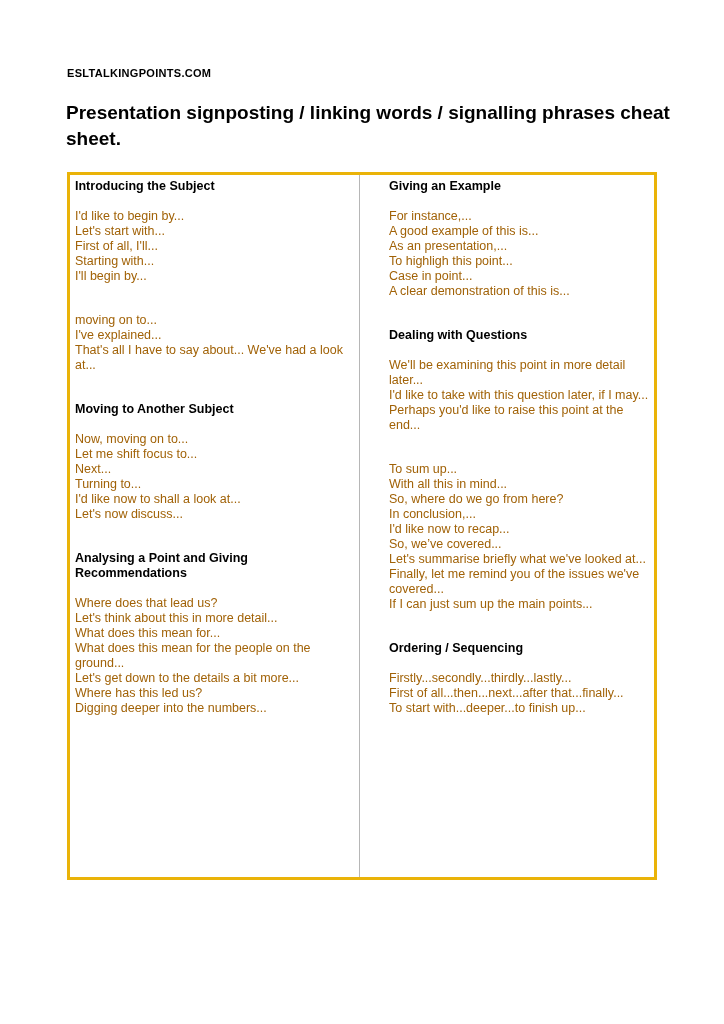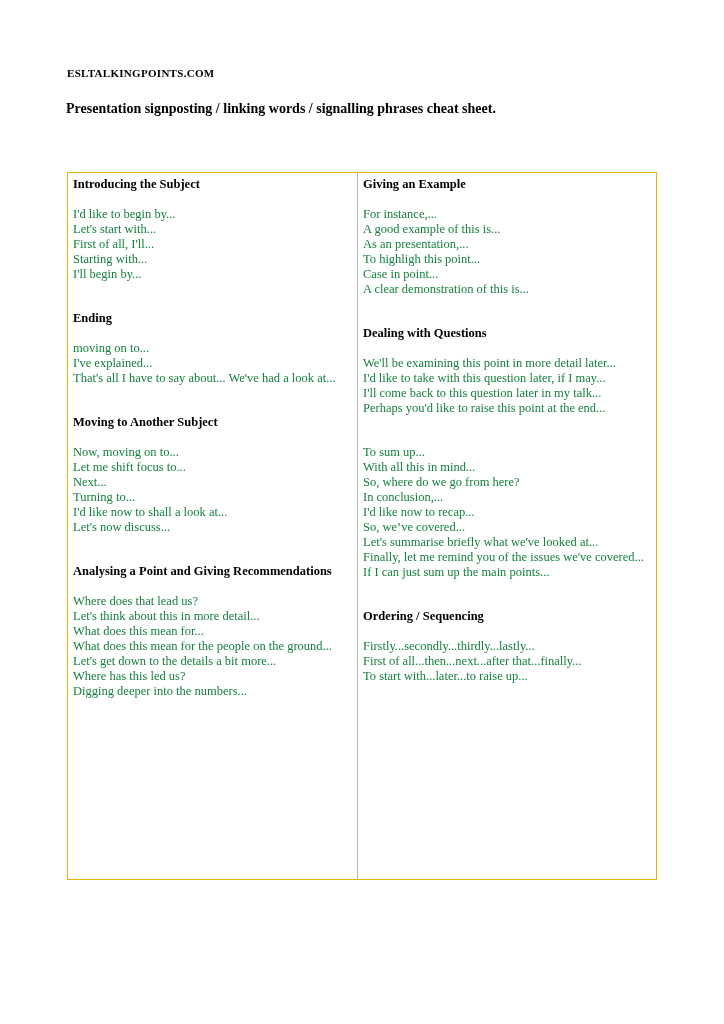--- a/index.html
+++ b/index.html
@@ -5,84 +5,85 @@
   html, body {
     margin: 0;
     padding: 0;
     background: #ffffff;
   }
   .page {
     position: relative;
     width: 724px;
     height: 1024px;
     background: #ffffff;
-    font-family: Liberation Serif, serif;
+    font-family: Liberation Sans, sans-serif;
     color: #1a1a1a;
     overflow: hidden;
   }
   .site-label {
     position: absolute;
     left: 67px;
     top: 67px;
     font-size: 11px;
     font-weight: bold;
     letter-spacing: 0.3px;
     color: #000000;
   }
   .page-title {
     position: absolute;
     left: 66px;
     top: 87px;
     width: 620px;
-    font-size: 14px;
+    font-size: 19px;
     line-height: 26px;
     font-weight: bold;
     color: #000000;
   }
   .sheet-table {
     position: absolute;
     left: 67px;
     top: 172px;
     width: 590px;
     min-height: 708px;
     box-sizing: border-box;
     display: flex;
     align-items: stretch;
-    border: 1px solid #eab308;
+    border: 3px solid #eab308;
     background: #ffffff;
   }
   .col {
     box-sizing: border-box;
     padding: 4px 4px 4px 5px;
     font-size: 12.5px;
     line-height: 15px;
   }
   .col-left {
     width: 290px;
     border-right: 1px solid #b6b6b6;
   }
   .col-right {
     flex: 1;
+    margin-left: 24px;
   }
   .section {
     margin: 0 0 29px 0;
   }
   .section:last-child {
     margin-bottom: 0;
   }
   .section-title {
     margin: 0 0 15px 0;
     font-size: 12.5px;
     line-height: 15px;
     font-weight: bold;
     color: #000000;
   }
   .phrase {
     min-height: 15px;
-    color: #15803d;
+    color: #a16207;
   }
 </style>
 </head>
 <body>
 
 <div class="page">
 
   <div class="site-label">ESLTALKINGPOINTS.COM</div>
 
   <h1 class="page-title">Presentation signposting / linking words / signalling phrases cheat sheet.</h1>
@@ -91,21 +92,20 @@
     <div class="col col-left" id="left-column">
         <section class="section">
           <h3 class="section-title">Introducing the Subject</h3>
           <div class="phrase">I'd like to begin by...</div>
           <div class="phrase">Let's start with...</div>
           <div class="phrase">First of all, I'll...</div>
           <div class="phrase">Starting with...</div>
           <div class="phrase">I'll begin by...</div>
         </section>
         <section class="section">
-          <h3 class="section-title">Ending</h3>
           <div class="phrase">moving on to...</div>
           <div class="phrase">I've explained...</div>
           <div class="phrase">That's all I have to say about... We've had a look at...</div>
         </section>
         <section class="section">
           <h3 class="section-title">Moving to Another Subject</h3>
           <div class="phrase">Now, moving on to...</div>
           <div class="phrase">Let me shift focus to...</div>
           <div class="phrase">Next...</div>
           <div class="phrase">Turning to...</div>
@@ -130,36 +130,35 @@
           <div class="phrase">A good example of this is...</div>
           <div class="phrase">As an presentation,...</div>
           <div class="phrase">To highligh this point...</div>
           <div class="phrase">Case in point...</div>
           <div class="phrase">A clear demonstration of this is...</div>
         </section>
         <section class="section">
           <h3 class="section-title">Dealing with Questions</h3>
           <div class="phrase">We'll be examining this point in more detail later...</div>
           <div class="phrase">I'd like to take with this question later, if I may...</div>
-          <div class="phrase">I'll come back to this question later in my talk...</div>
           <div class="phrase">Perhaps you'd like to raise this point at the end...</div>
         </section>
         <section class="section">
           <div class="phrase">To sum up...</div>
           <div class="phrase">With all this in mind...</div>
           <div class="phrase">So, where do we go from here?</div>
           <div class="phrase">In conclusion,...</div>
           <div class="phrase">I'd like now to recap...</div>
           <div class="phrase">So, we’ve covered...</div>
           <div class="phrase">Let's summarise briefly what we've looked at...</div>
           <div class="phrase">Finally, let me remind you of the issues we've covered...</div>
           <div class="phrase">If I can just sum up the main points...</div>
         </section>
         <section class="section">
           <h3 class="section-title">Ordering / Sequencing</h3>
           <div class="phrase">Firstly...secondly...thirdly...lastly...</div>
           <div class="phrase">First of all...then...next...after that...finally...</div>
-          <div class="phrase">To start with...later...to raise up...</div>
+          <div class="phrase">To start with...deeper...to finish up...</div>
         </section>
       </div>
   </div>
 
 </div>
 
 </body></html>

